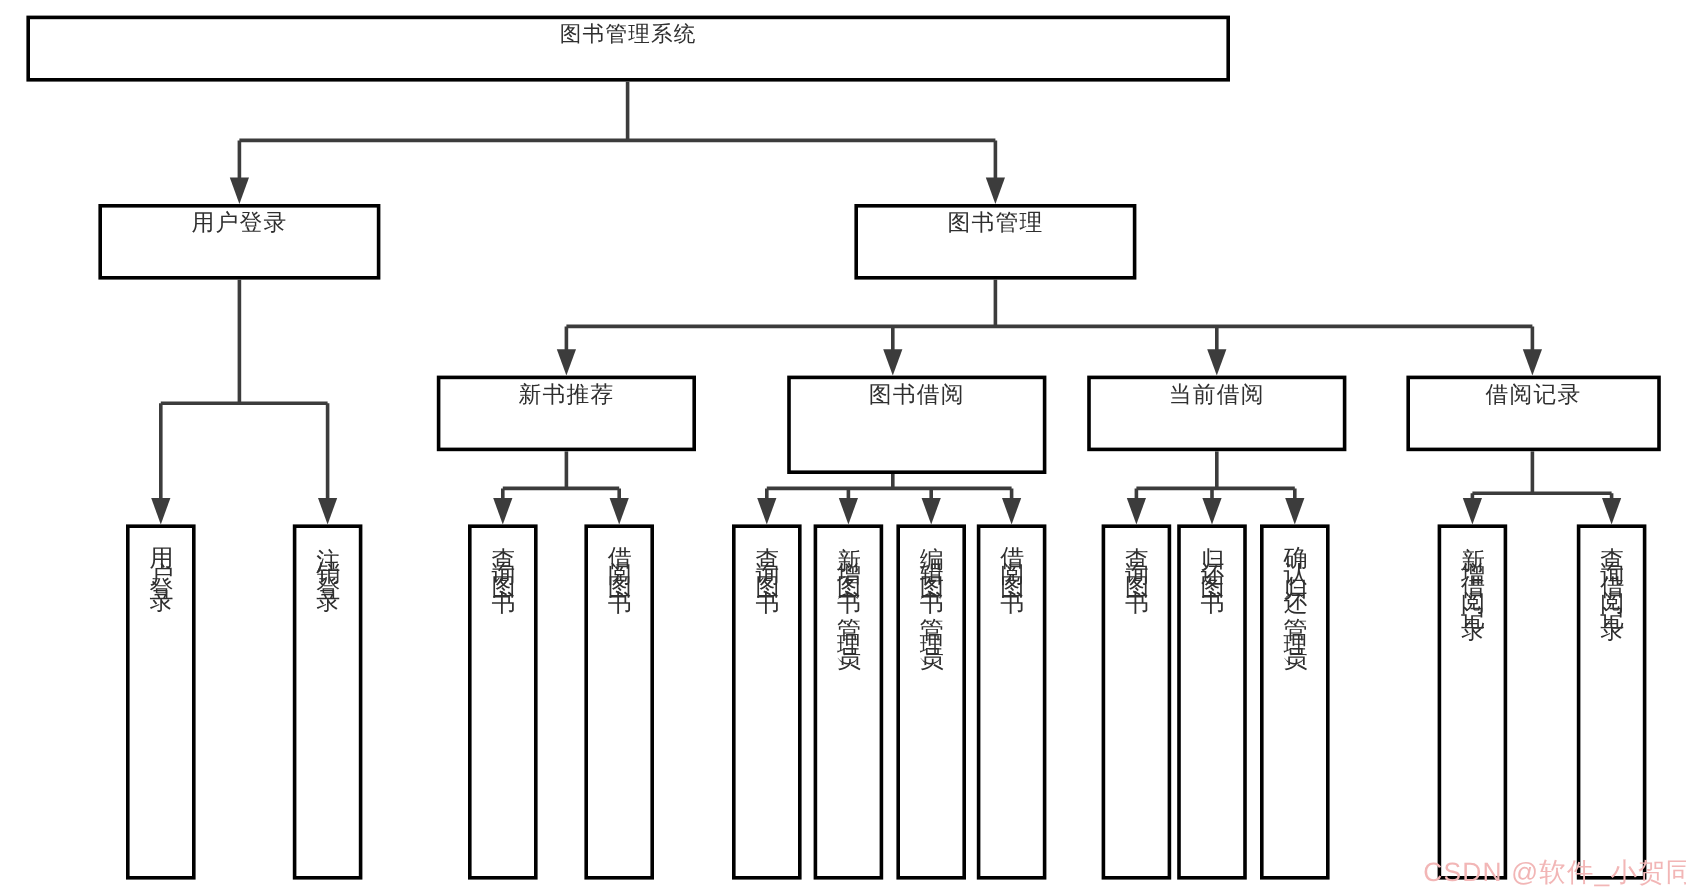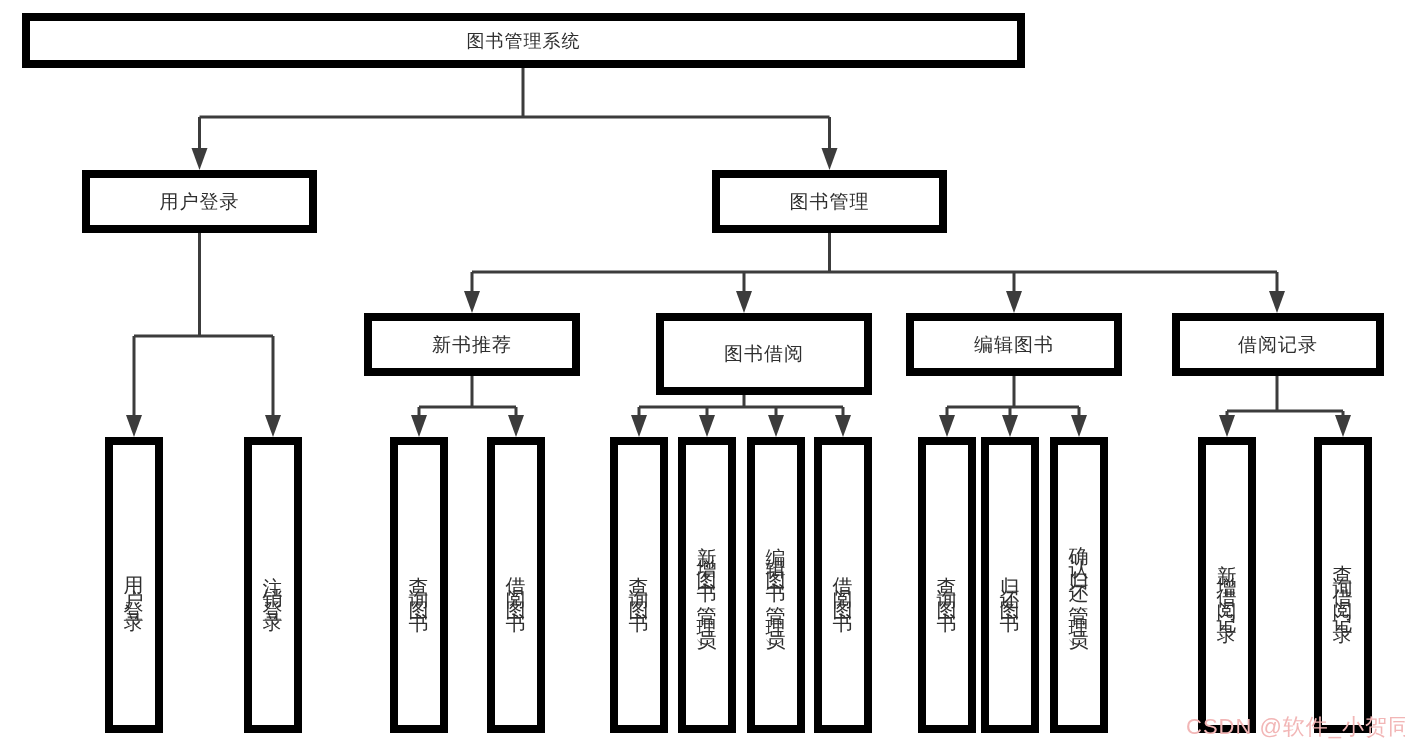--- a/index.html
+++ b/index.html
@@ -14,23 +14,22 @@
   svg.connectors {
     position: absolute;
     left: 0; top: 0;
     width: 1405px; height: 747px;
     z-index: 1;
   }
   .node {
     position: absolute;
     box-sizing: border-box;
     background: #ffffff;
-    border: 8px solid #000000;
+    border: 3px solid #000000;
     display: flex;
-    align-items: center;
     justify-content: center;
     color: #2f2f2f;
     z-index: 2;
   }
   .root-label {
     font-size: 18px;
     letter-spacing: 1px;
   }
   .h-label {
     font-size: 19px;
@@ -103,21 +102,21 @@
     <span class="h-label">新书推荐</span>
   </div>
 
   <div class="node" style="left:712px; top:170px; width:235px; height:63px;">
     <span class="h-label">图书管理</span>
   </div>
   <div class="node" style="left:636px; top:313px; width:216px; height:82px;margin-left:20px;">
     <span class="h-label">图书借阅</span>
   </div>
   <div class="node" style="left:906px; top:313px; width:216px; height:63px;">
-    <span class="h-label">编辑图书</span>
+    <span class="h-label">当前借阅</span>
   </div>
   <div class="node" style="left:1172px; top:313px; width:212px; height:63px;">
     <span class="h-label">借阅记录</span>
   </div>
 
   <div class="node" style="left:105px; top:437px; width:58px; height:296px;">
     <span class="v-label">用户登录</span>
   </div>
   <div class="node" style="left:244px; top:437px; width:58px; height:296px;">
     <span class="v-label">注销登录</span>

